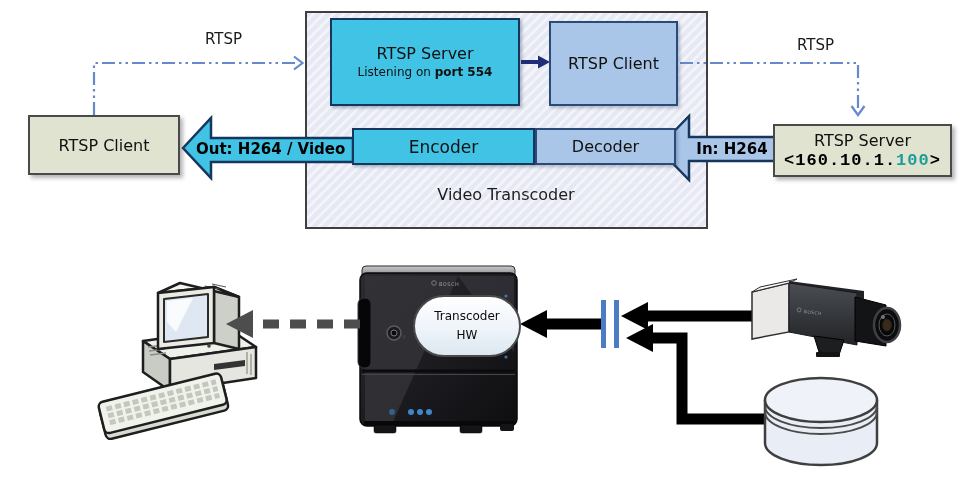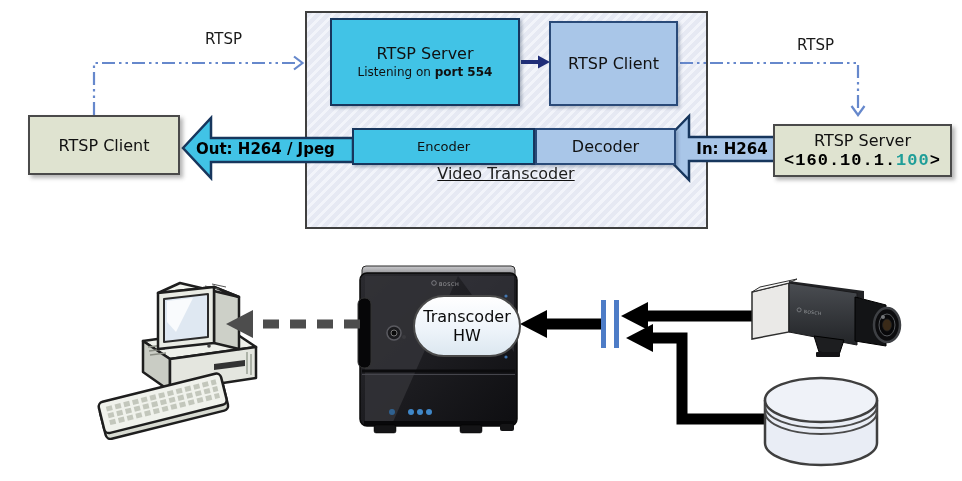--- a/index.html
+++ b/index.html
@@ -12,40 +12,40 @@
      background:repeating-linear-gradient(135deg,#e6e9f3 0px,#e6e9f3 4px,#f2f4fa 4px,#f2f4fa 7px);z-index:1;}
   svg.gfx{left:0;top:0;z-index:2;pointer-events:none;}
   .box{display:flex;align-items:center;justify-content:center;text-align:left;z-index:3;}
   .cyanbox{background:#41c3e6;border:2px solid #17365d;box-shadow:2px 2px 3px rgba(40,60,90,.35);}
   .bluebox{background:#a9c6e8;border:2px solid #2a4a78;box-shadow:2px 2px 3px rgba(40,60,90,.3);}
   .beigebox{background:#dfe3d0;border:2px solid #4a4a4a;box-shadow:3px 3px 4px rgba(70,70,70,.4);}
   #inner-server-box{left:330px;top:18px;width:190px;height:88px;flex-direction:column;}
   #inner-server-box .t1{font-size:16px;line-height:21px;}
   #inner-server-box .t2{font-size:12px;line-height:17px;}
   #inner-client-box{left:549px;top:21px;width:129px;height:85px;font-size:16px;}
-  #encoder-box{left:352px;top:128px;width:183px;height:37px;font-size:13px;}
+  #encoder-box{left:352px;top:128px;width:183px;height:37px;font-size:17px;}
   #decoder-box{left:535px;top:128px;width:141px;height:37px;font-size:16px;}
   #left-client-box{left:28px;top:115px;width:152px;height:60px;font-size:16px;}
   #right-server-box{left:773px;top:124px;width:179px;height:53px;flex-direction:column;border-width:2px;}
   #right-server-box .t1{font-size:16px;line-height:20px;}
   .mono{font-family:"Liberation Mono","DejaVu Sans Mono",monospace;font-weight:bold;
         font-size:17px;letter-spacing:1px;line-height:20px;color:#000;}
   .ip-100{color:#9c3a96;}
   .ip-200{color:#1f9e98;}
-  #caption{left:346px;top:164px;width:320px;flex-direction:row;z-index:3;text-decoration:underline;}
+  #caption{left:346px;top:185px;width:320px;flex-direction:row;z-index:3;}
   #caption .t1{font-size:16px;line-height:19px;color:#1c1c1c;}
   .rtsp-label{font-size:15px;color:#1a1a1a;text-align:right;z-index:3;}
   #rtsp-label-left{left:158px;top:30px;width:84px;}
   #rtsp-label-right{left:750px;top:36px;width:84px;}
   .arrow-label{font-weight:bold;font-size:15px;color:#000;display:flex;align-items:center;z-index:4;}
   #out-label{left:196px;top:136px;width:150px;height:26px;justify-content:flex-start;}
   #in-label{left:692px;top:136px;width:80px;height:26px;justify-content:center;}
   #hw-label{left:413px;top:295px;width:108px;height:62px;border-radius:32px;
      background:linear-gradient(180deg,#ffffff 0%,#eef4fa 55%,#dce7f0 100%);
-     border:2px solid #4a4a4a;flex-direction:column;font-size:16px;line-height:19px;color:#0a0a0a;z-index:3;}
+     border:2px solid #4a4a4a;flex-direction:column;font-size:12px;line-height:19px;color:#0a0a0a;z-index:3;}
 </style>
 </head>
 <body>
 
 <div class="stage">
 
   <div class="abs outer-box"></div>
 
   <svg class="abs gfx" width="962" height="481" viewBox="0 0 962 481">
     <defs>
@@ -229,21 +229,21 @@
   </div>
 
   <div class="abs box beigebox" id="right-server-box">
     <div class="t1">RTSP Server</div>
     <div class="mono"><span>&lt;160.10.1.</span><span class="ip-200">100</span><span>&gt;</span></div>
   </div>
 
   <div class="abs rtsp-label" id="rtsp-label-left">RTSP</div>
   <div class="abs rtsp-label" id="rtsp-label-right">RTSP</div>
 
-  <div class="abs arrow-label" id="out-label">Out: H264 / Jpeg</div>
+  <div class="abs arrow-label" id="out-label">Out: H264 / Video</div>
   <div class="abs arrow-label" id="in-label">In: H264</div>
 
   <div class="abs box" id="hw-label">
     <div>Transcoder</div>
     <div>HW</div>
   </div>
 
 </div>
 
 </body></html>

